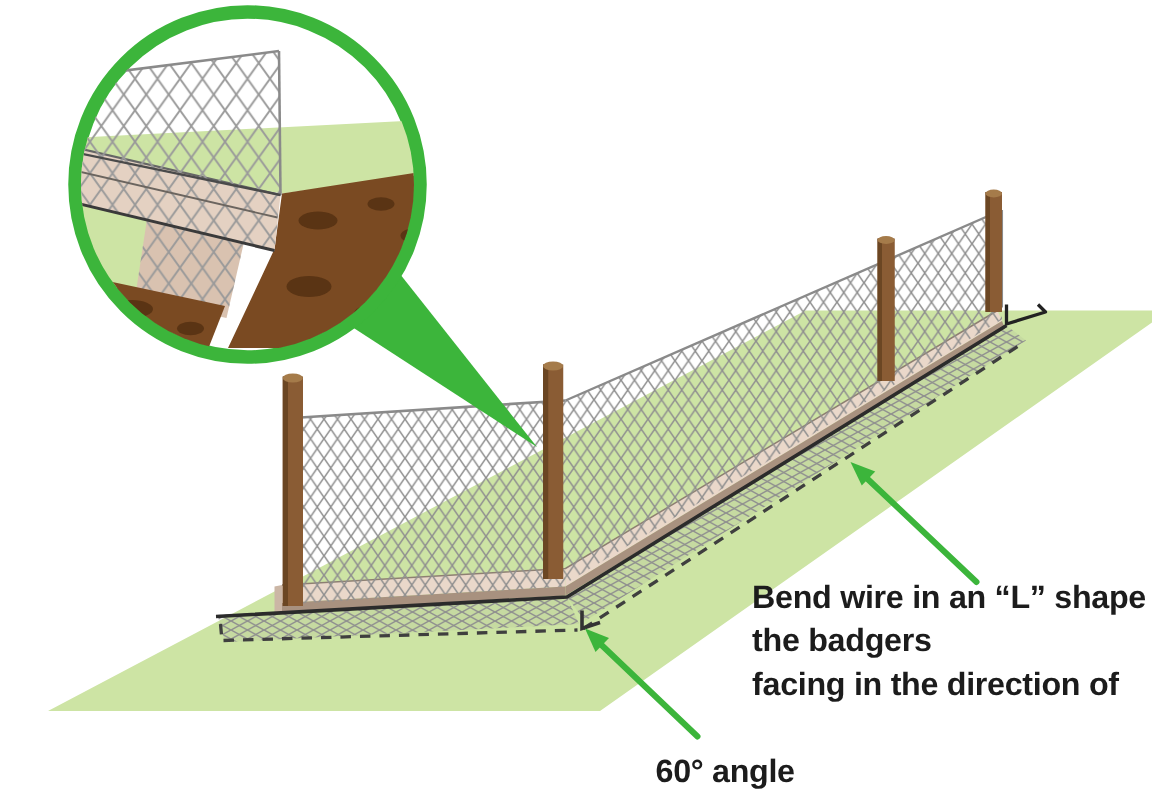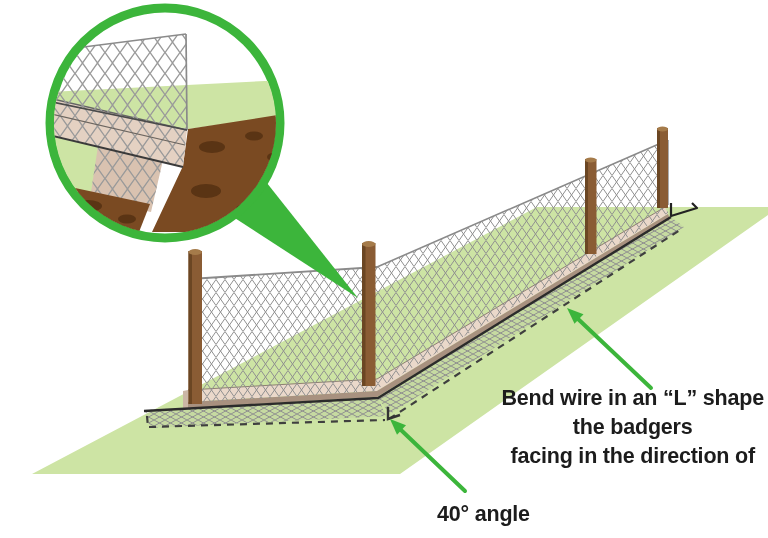--- a/index.html
+++ b/index.html
@@ -6,21 +6,21 @@
   #stage{
     position:relative;width:768px;height:538px;background:#ffffff;
     overflow:hidden;font-family:"Liberation Sans",sans-serif;
   }
   #scene{position:absolute;left:0;top:0;}
   .diagram-label{
     position:absolute;font-weight:bold;color:#1c1c1c;
     font-size:21.5px;line-height:29px;letter-spacing:-0.2px;
     white-space:nowrap;
   }
-  #bend-label{right:4px;top:384px;text-align:center;}
+  #bend-label{right:4px;top:384px;text-align:left;}
   #angle-label{left:437px;top:500px;}
 </style>
 </head>
 <body>
 
 <div id="stage">
 
   <svg id="scene" width="768" height="538" viewBox="0 0 768 538">
     <defs>
       <pattern id="mesh" patternUnits="userSpaceOnUse" width="9" height="13">
@@ -149,15 +149,15 @@
       <path d="M465,491 L401,430" stroke="#3cb53b" stroke-width="4" stroke-linecap="round" fill="none"></path>
       <polygon points="390,419 406,425.3 397,434.7" fill="#3cb53b"></polygon>
     </g>
   </svg>
 
   <div id="bend-label" class="diagram-label">
     <div>Bend wire in an “L” shape</div>
     <div>the badgers</div>
     <div>facing in the direction of</div>
   </div>
-  <div id="angle-label" class="diagram-label">40° angle</div>
+  <div id="angle-label" class="diagram-label">60° angle</div>
 
 </div>
 
 </body></html>

